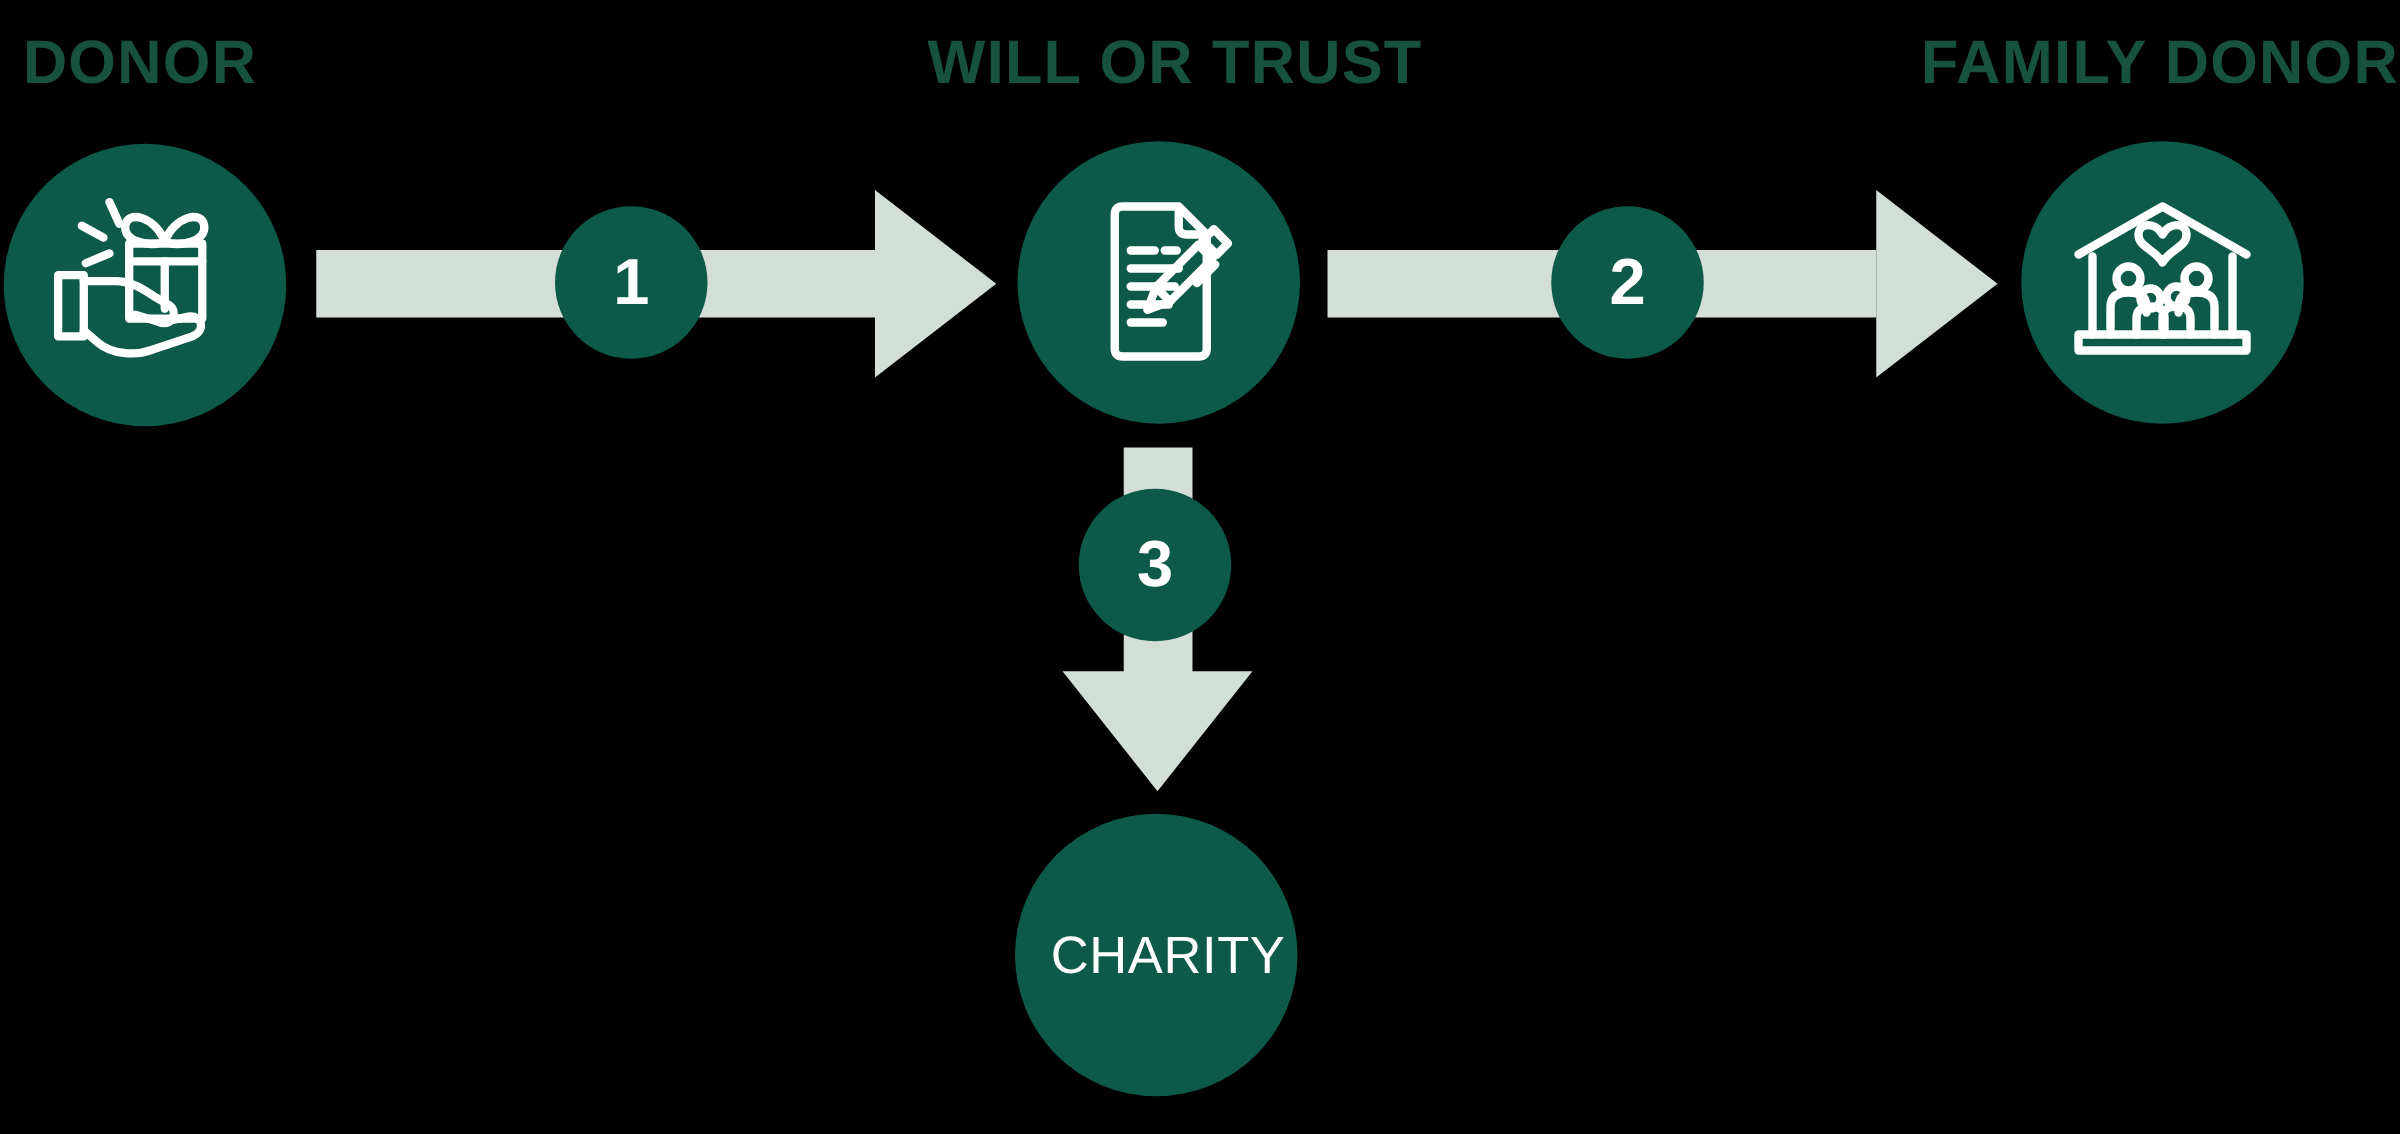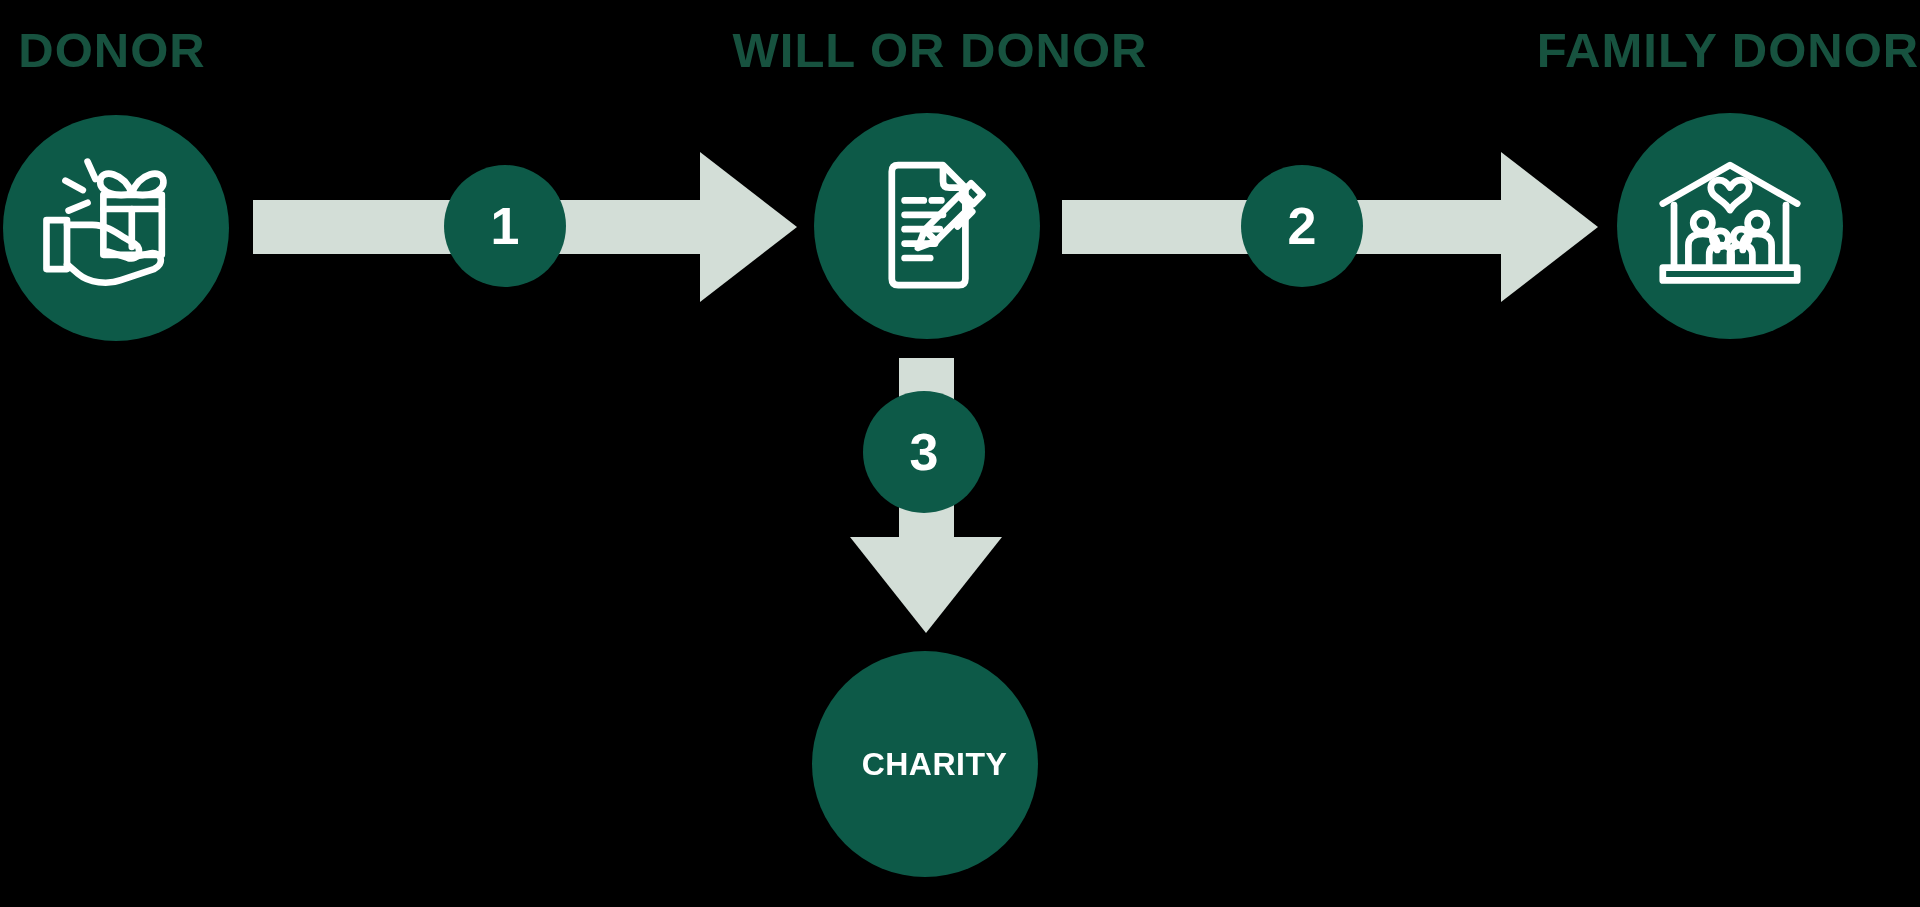--- a/index.html
+++ b/index.html
@@ -66,22 +66,22 @@
     display: flex;
     align-items: center;
     justify-content: center;
     color: #ffffff;
     font-size: 52px;
     font-weight: 800;
     z-index: 2;
   }
   .charity-text {
     color: #ffffff;
-    font-size: 32px;
-    font-weight: 700;
+    font-size: 42px;
+    font-weight: 400;
     letter-spacing: 0.5px;
     margin-left: 19px;
   }
   
   #label-donor  { left: 112px; }
   #label-wot    { left: 940px; }
   #label-fh     { left: 1728px; }
   #circle-donor   { left: 3px;    top: 115px; }
   #circle-wot     { left: 814px;  top: 113px; }
   #circle-fh      { left: 1617px; top: 113px; }
@@ -102,21 +102,21 @@
     stroke-linecap: round;
     stroke-linejoin: round;
   }
 </style>
 </head>
 <body>
 
 <div class="canvas">
 
   <div class="node-label" id="label-donor">DONOR</div>
-  <div class="node-label" id="label-wot">WILL OR DONOR</div>
+  <div class="node-label" id="label-wot">WILL OR TRUST</div>
   <div class="node-label" id="label-fh">FAMILY DONOR</div>
 
   <div class="node-circle" id="circle-donor">
     <svg width="158" height="158" viewBox="0 0 100 100">
       <g class="icon-stroke">
         <rect x="6" y="45" width="13" height="31"></rect>
         <path d="M19 48 H35 C43 48 49 52 55 56 L62 60 C67 63 64 71 58 69 L45 65"></path>
         <path d="M19 73 L26 79 C33 85 45 86 53 83 L74 76 C81 73 79 65 72 66 L58 69"></path>
         <rect x="42" y="29" width="37" height="38"></rect>
         <path d="M42 38 H79"></path>

